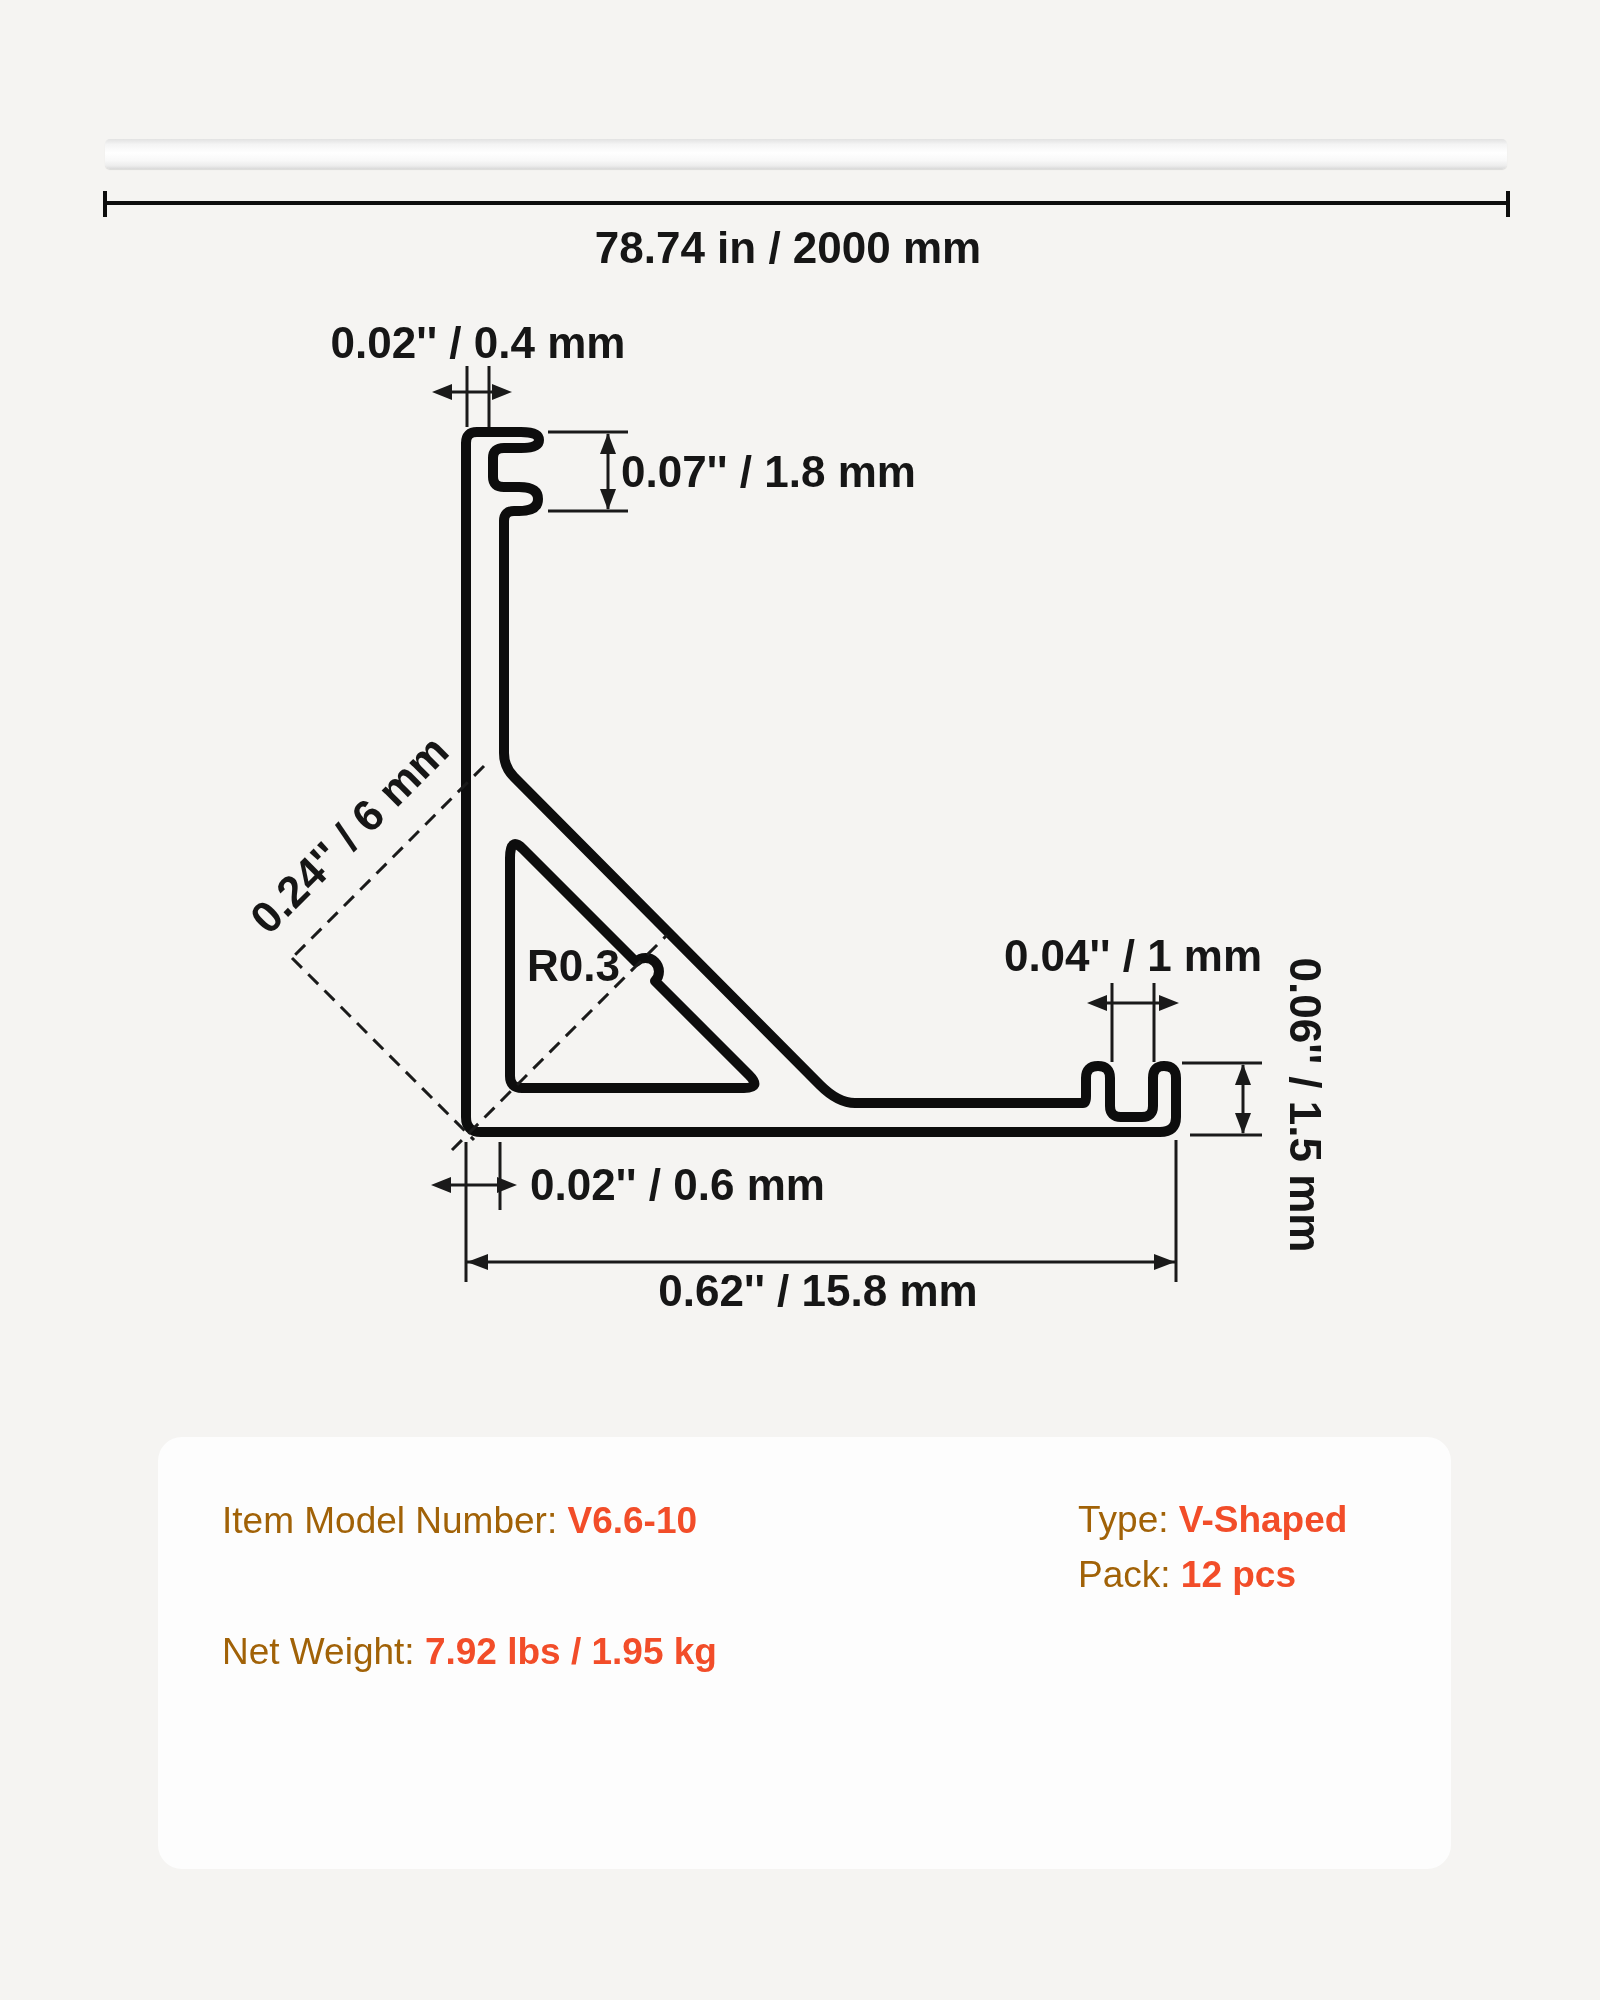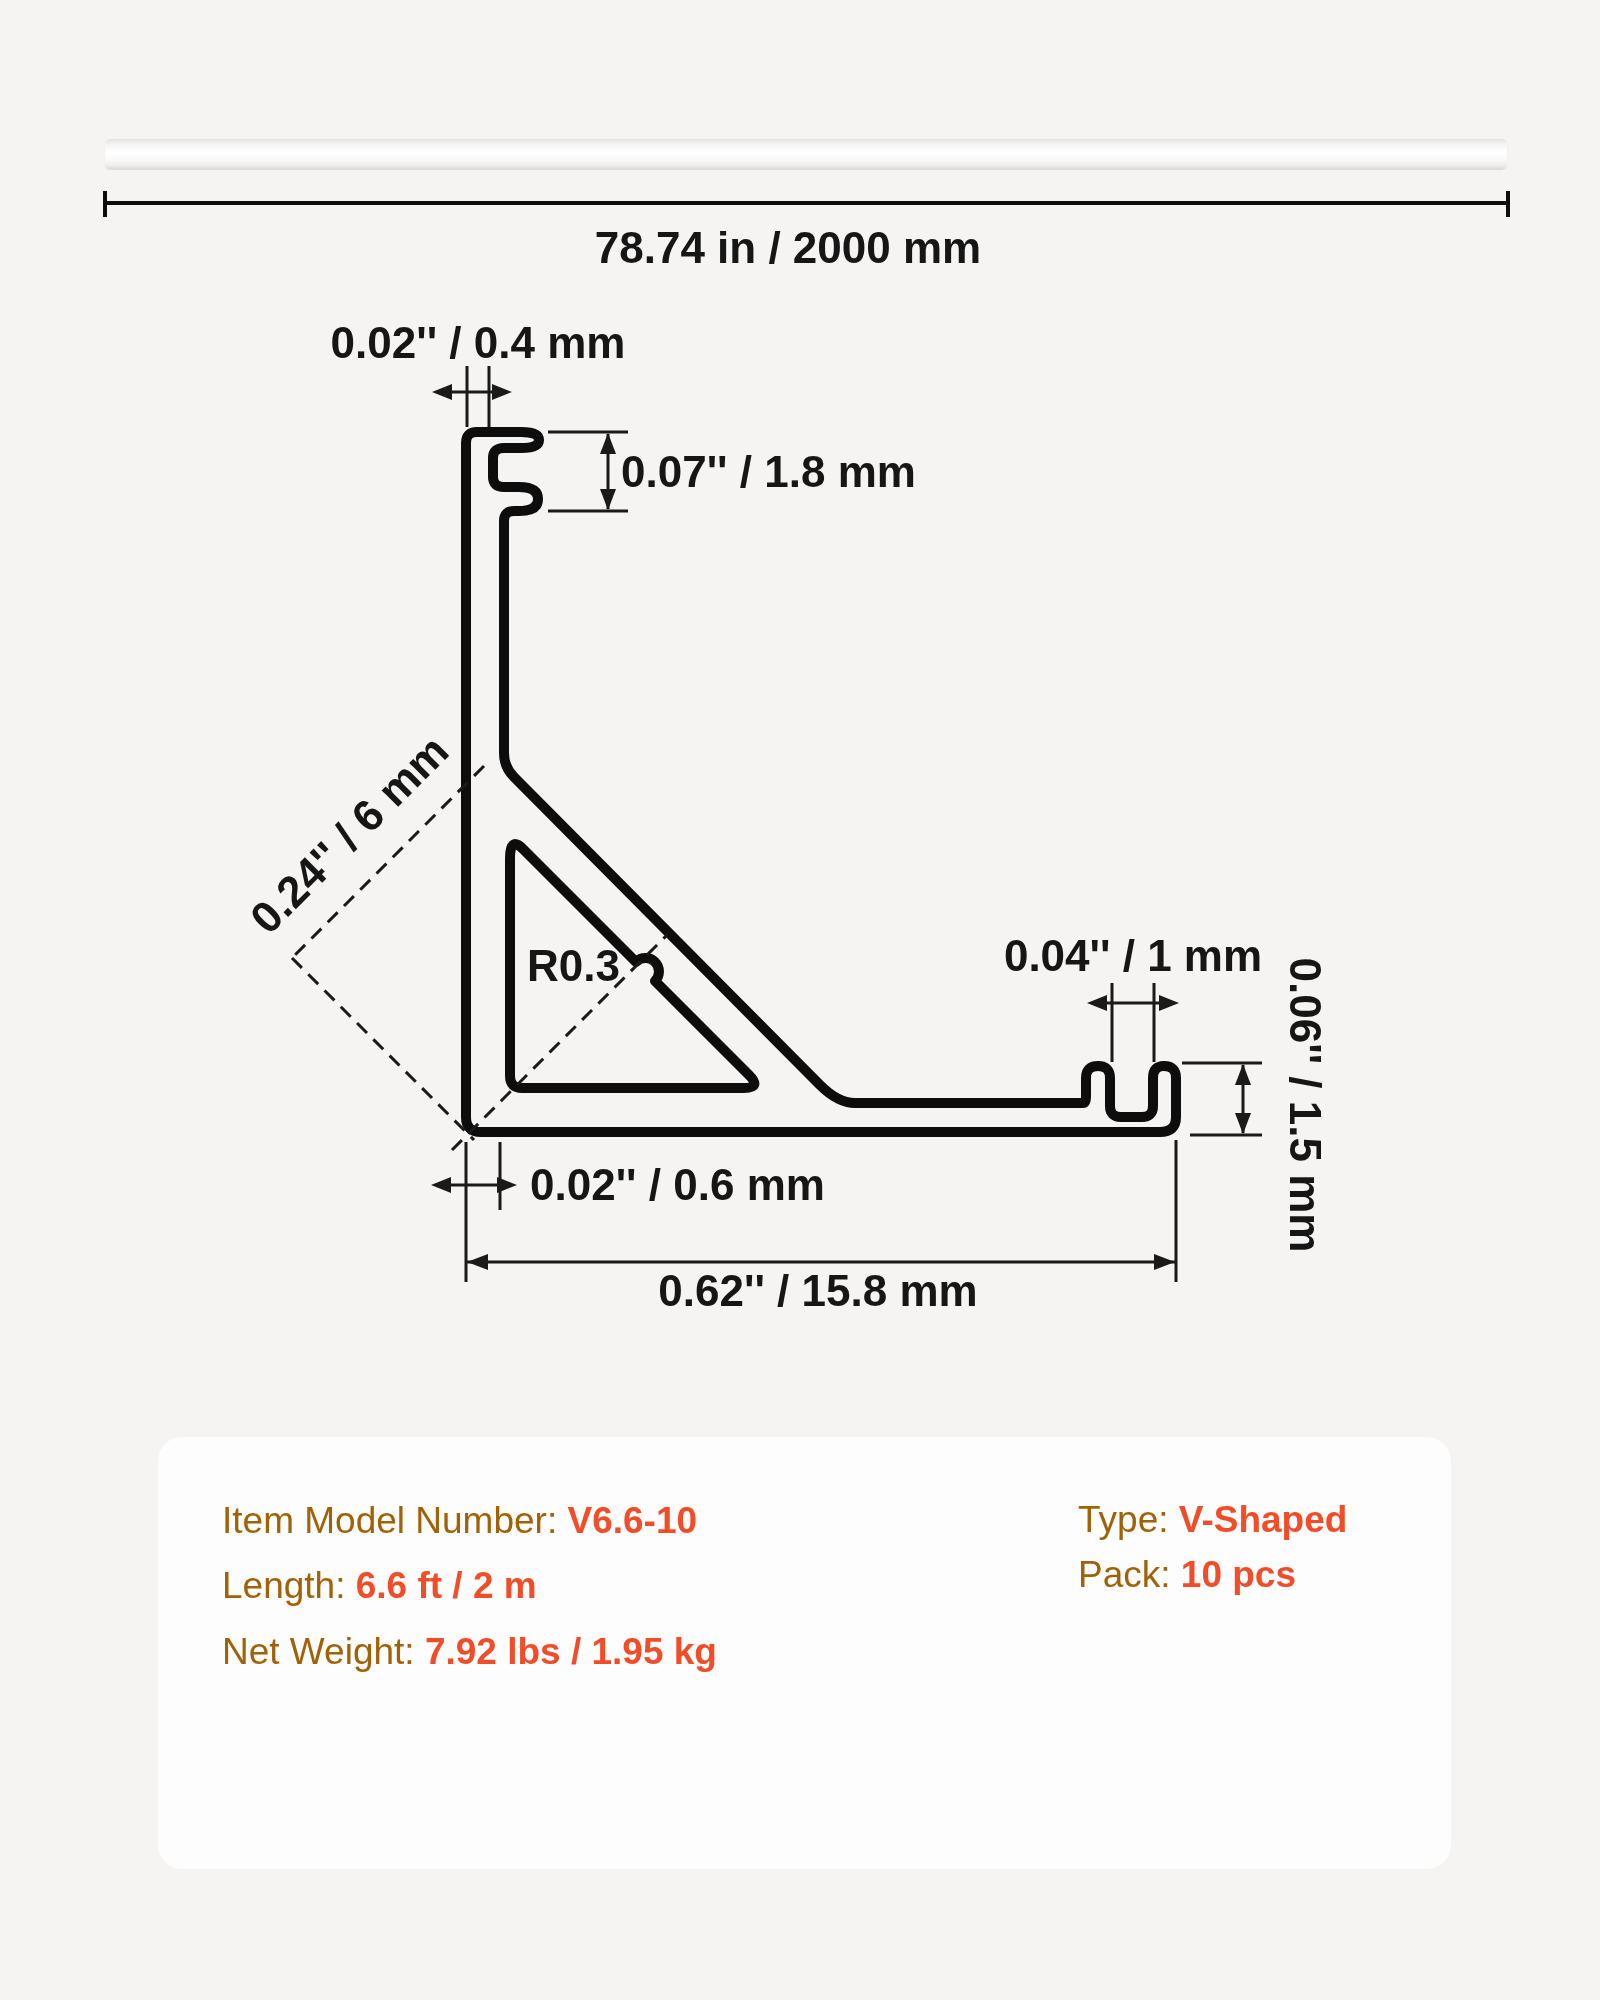--- a/index.html
+++ b/index.html
@@ -141,25 +141,22 @@
     <polygon class="head" points="467,1262 488,1254 488,1270"></polygon>
     <polygon class="head" points="1175,1262 1154,1254 1154,1270"></polygon>
     <text class="dim-text" x="818" y="1306" text-anchor="middle">0.62'' / 15.8 mm</text>
   </g>
 </svg>
 
 <div class="spec-panel">
   <div class="spec-row" style="top:61px">
     <span class="lbl">Item Model Number: </span><span class="val">V6.6-10</span>
   </div>
-  <div class="spec-row" style="top:126px">
-    <span class="lbl">Length: </span><span class="val">6.6 ft / 2 m</span>
-  </div>
   <div class="spec-row" style="top:192px">
     <span class="lbl">Net Weight: </span><span class="val">7.92 lbs / 1.95 kg</span>
   </div>
   <div class="spec-row side" style="top:60px">
     <span class="lbl">Type: </span><span class="val">V-Shaped</span>
   </div>
   <div class="spec-row side" style="top:115px">
-    <span class="lbl">Pack: </span><span class="val">10 pcs</span>
+    <span class="lbl">Pack: </span><span class="val">12 pcs</span>
   </div>
 </div>
 
 </body></html>

